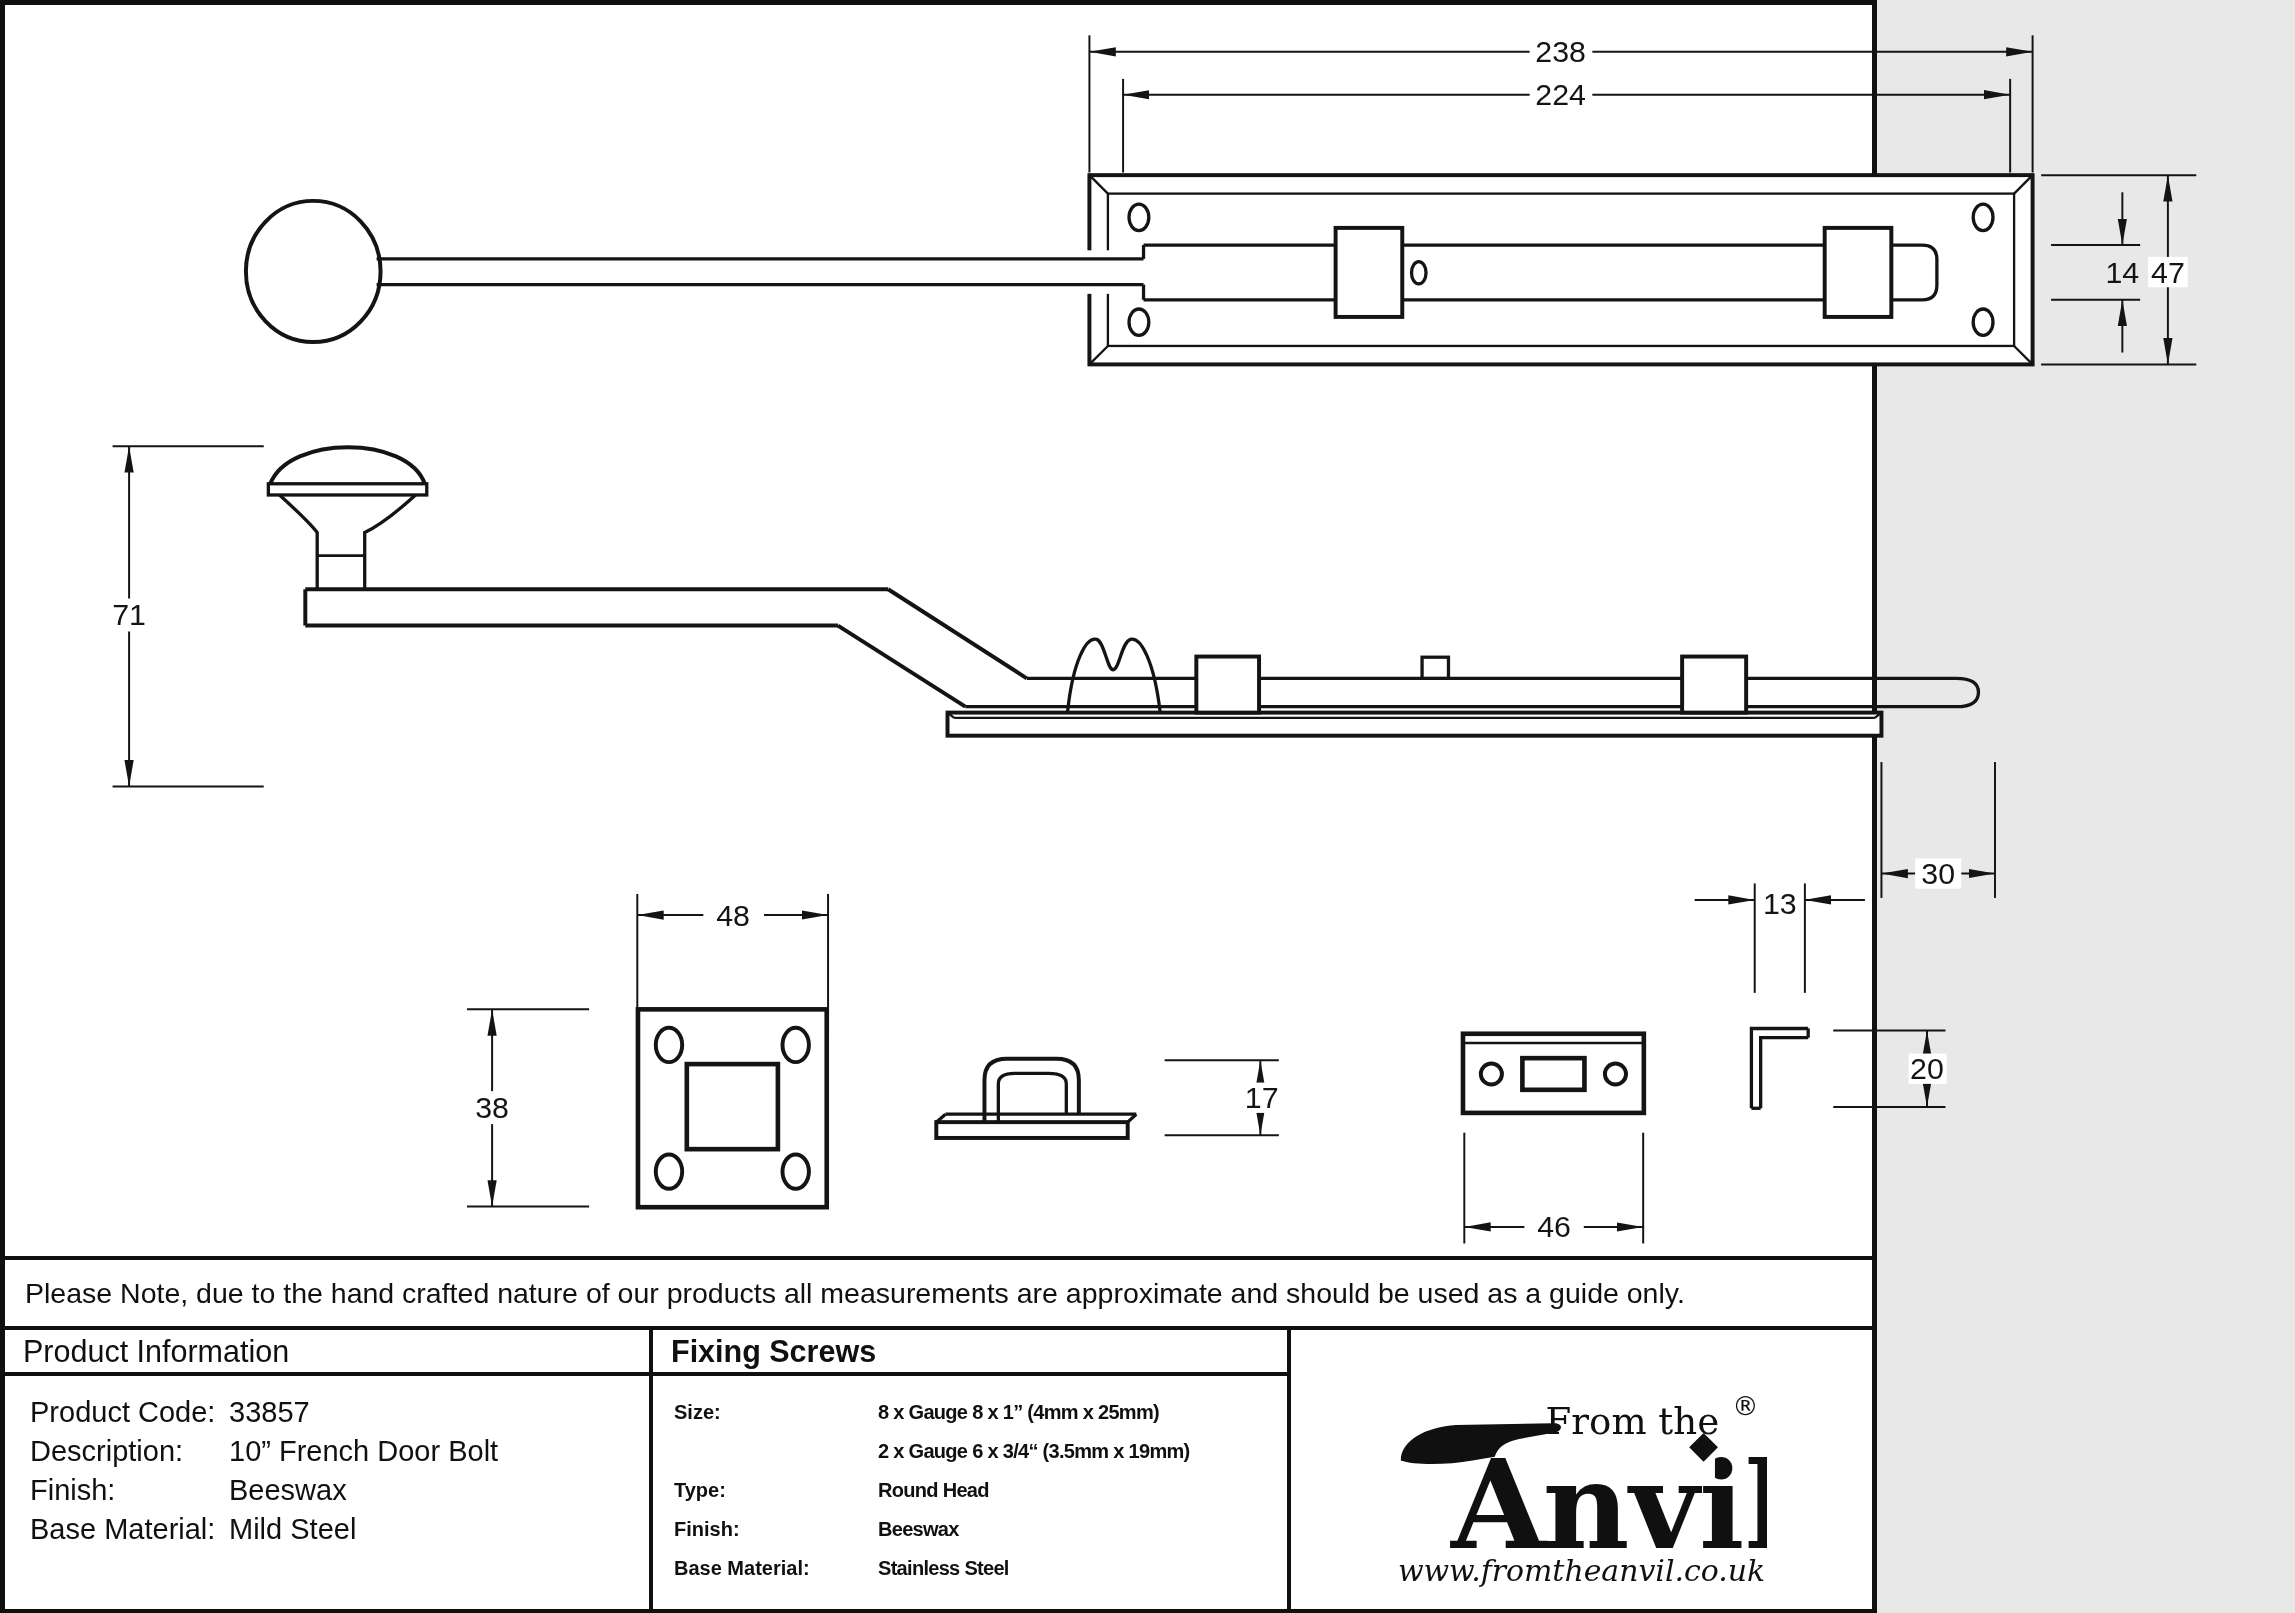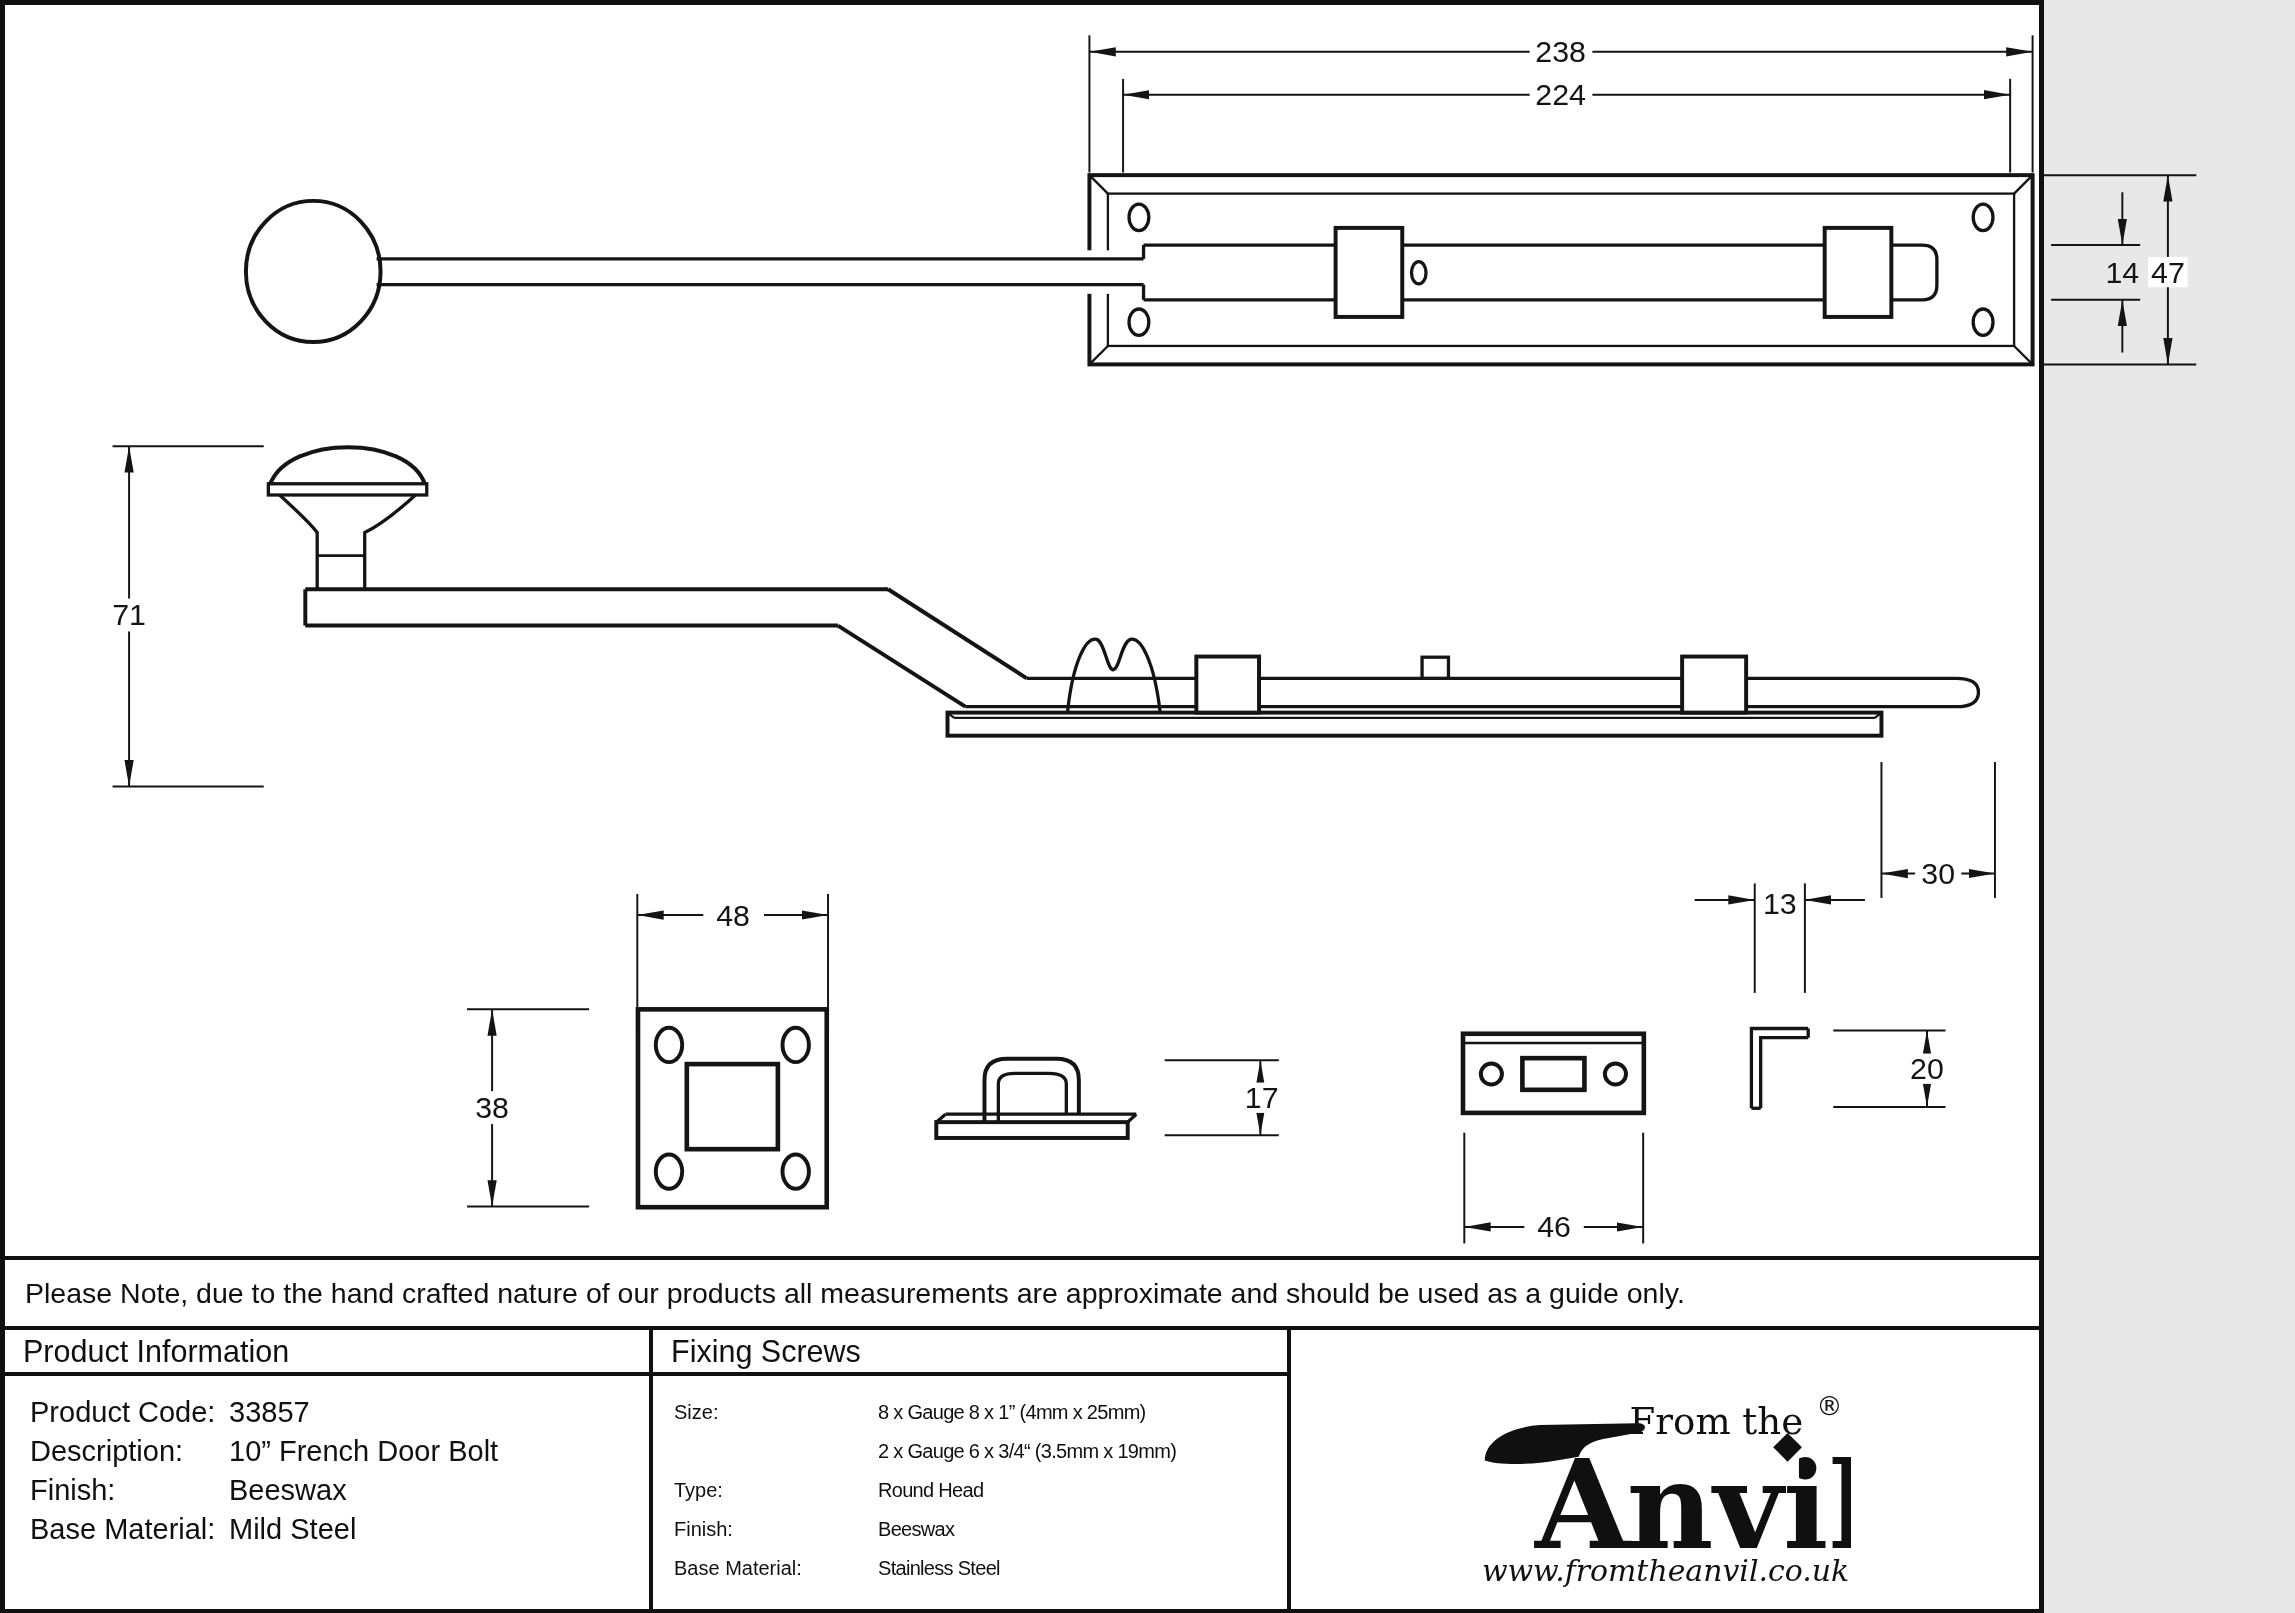--- a/index.html
+++ b/index.html
@@ -1,33 +1,33 @@
 <!DOCTYPE html>
 <html style="font-size:10.6px"><head>
 <meta charset="utf-8">
 <style>
   html,body{margin:0;padding:0;background:#e8e8e8;}
   .sheet{
-    position:relative;width:2044px;height:1614px;background:#ffffff;
+    position:relative;width:1877px;height:1614px;background:#ffffff;
     border:5.3px solid #101010;box-sizing:border-box;
     display:flex;flex-direction:column;
     font-family:"Liberation Sans",sans-serif;color:#101010;
   }
   svg.drawing{display:block;width:2285px;height:1251px;flex:0 0 auto;}
   svg.drawing text{font-family:"Liberation Sans",sans-serif;font-size:46px;fill:#141414;}
   .notebar{
     flex:0 0 74px;box-sizing:border-box;
     border-top:4.6px solid #101010;border-bottom:4.6px solid #101010;
     display:flex;align-items:center;padding-left:20px;font-size:28.5px;
   }
   .datatable{flex:1 1 auto;display:flex;min-height:0;}
   .tcol{box-sizing:border-box;border-right:4px solid #101010;display:flex;flex-direction:column;}
   .tcol.col-product{flex:0 0 648px;}
   .tcol.col-pack{flex:0 0 605px;}
-  .tcol.col-screws{flex:0 0 638px;}
+  .tcol.col-screws{flex:0 0 638px;font-weight:bold;}
   .tcol.col-logo{flex:1 1 auto;border-right:none;align-items:center;justify-content:center;}
   .thead{
     flex:0 0 46px;display:flex;align-items:center;padding-left:18px;
     font-size:30.5px;border-bottom:4px solid #101010;box-sizing:border-box;
   }
   .tbody{padding:17px 0 0 25px;font-size:29px;}
   .trow{height:39px;display:flex;align-items:center;white-space:nowrap;}
   .tlabel{width:199px;flex:0 0 199px;}
   .col-screws .tbody{padding-left:21px;font-size:20px;}
   .col-screws .tlabel{width:204px;flex:0 0 204px;}

